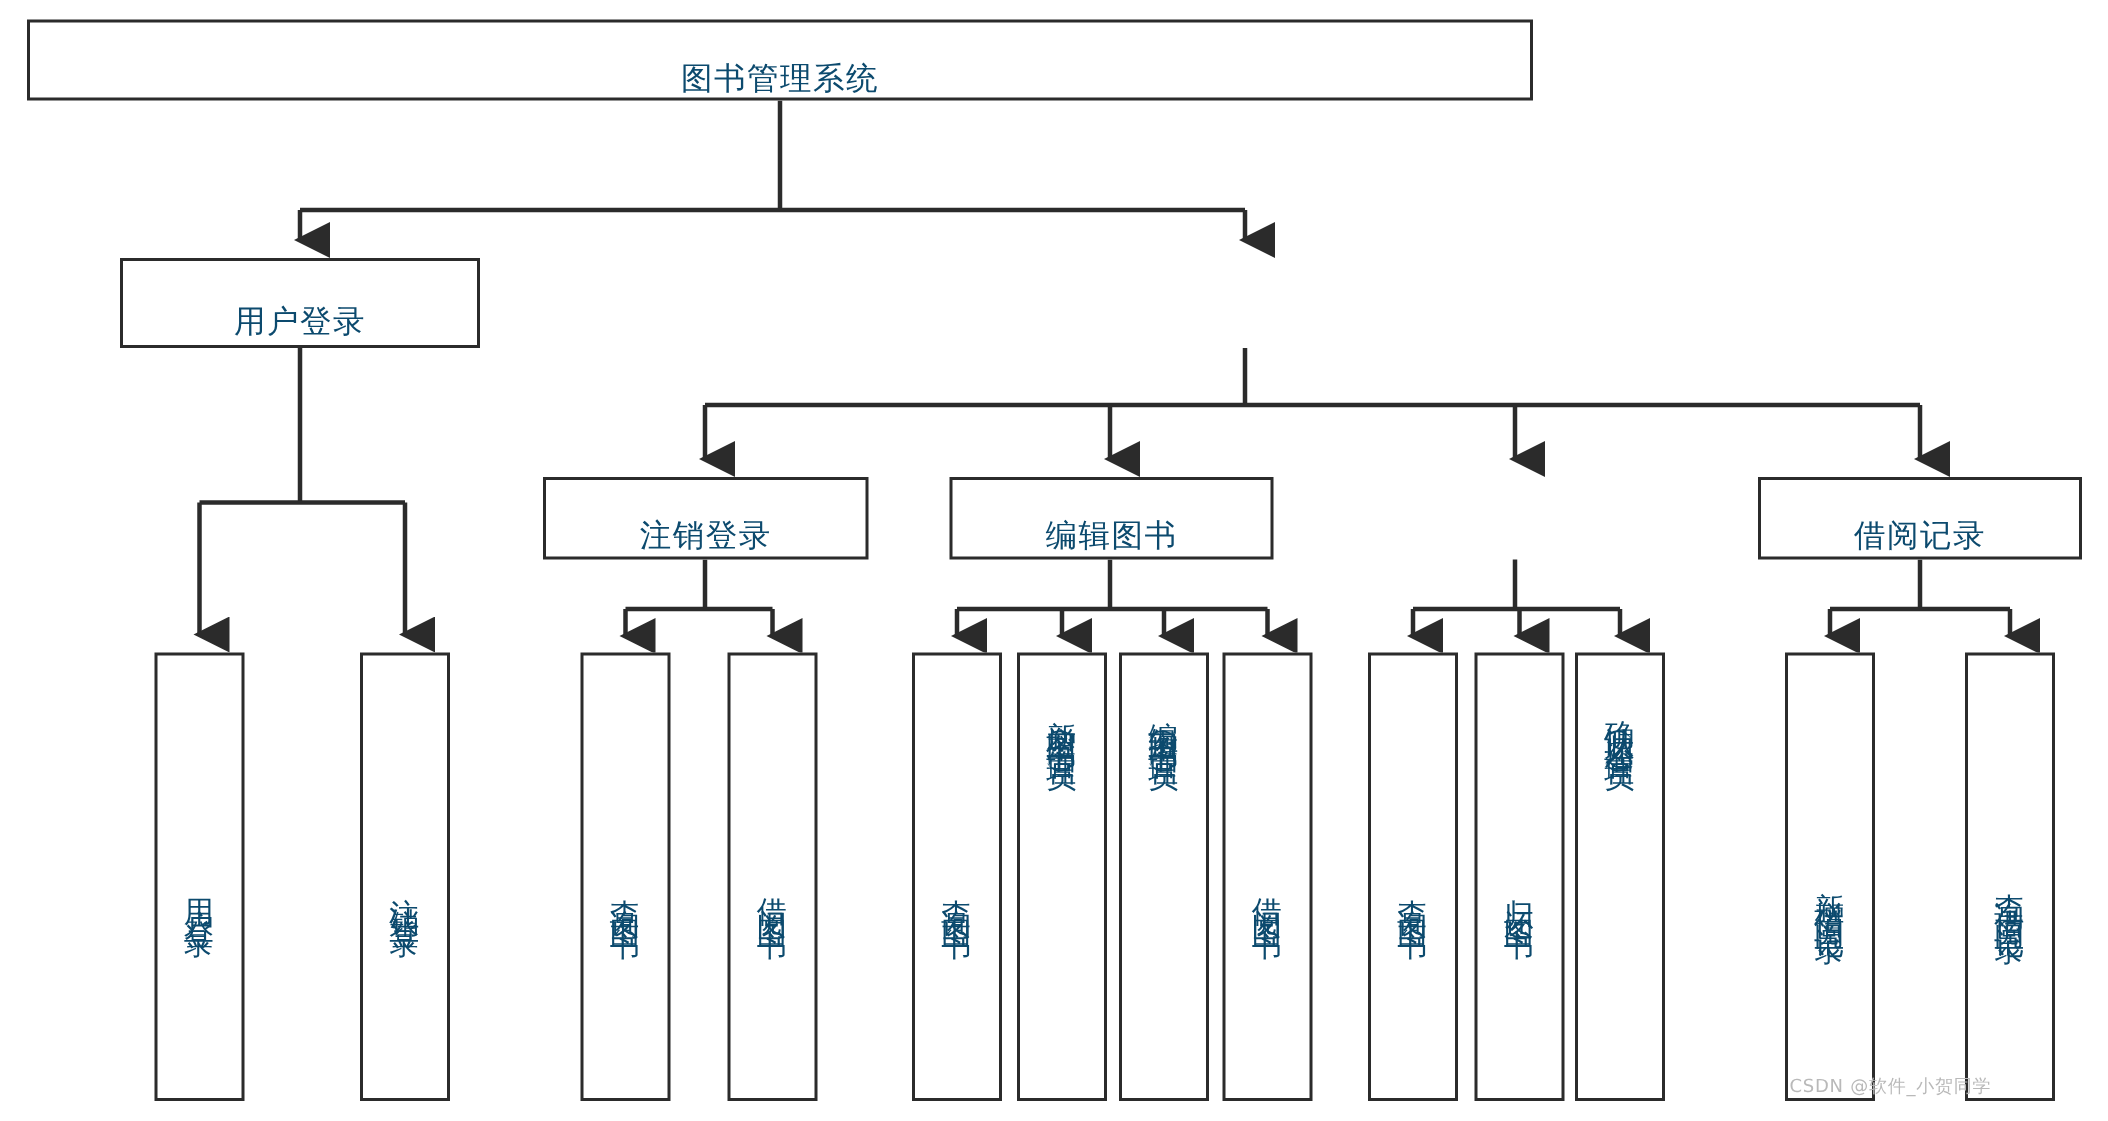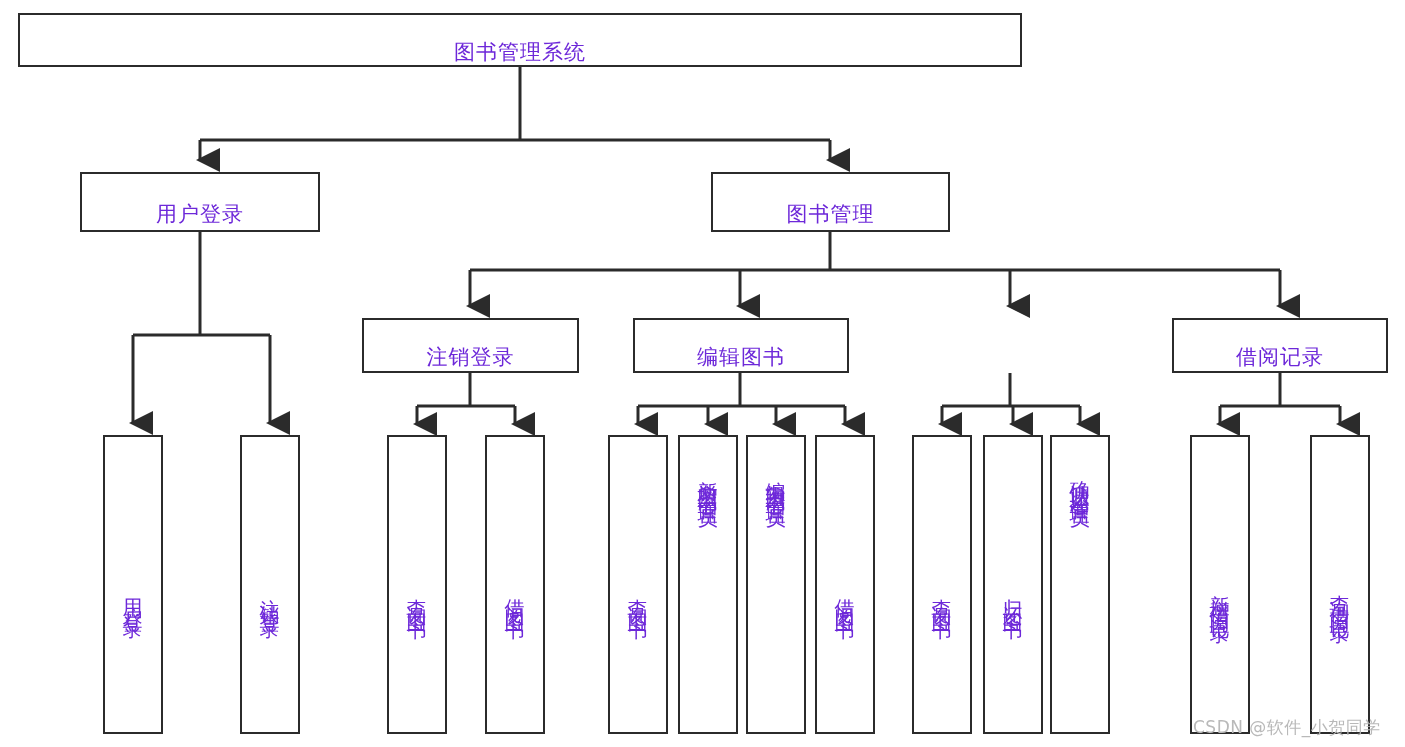--- a/index.html
+++ b/index.html
@@ -32,39 +32,39 @@
     display: flex;
     align-items: center;
     justify-content: center;
     color: #1a1a1a;
   }
   .node-label {
     font-size: 21px;
     line-height: 1.15;
     letter-spacing: 1px;
     white-space: nowrap;
-    color: #6d28d9;
+    color: #0c4a6e;
     margin-top: 24px;
   }
   .node.vertical {
     align-items: flex-start;
     justify-content: center;
     padding-top: 0px;
   }
   .node.vertical .node-label {
     writing-mode: vertical-rl;
     text-orientation: upright;
     font-size: 20px;
     letter-spacing: 7px;
     line-height: 1;
     white-space: nowrap;
   }
   .watermark {
     position: absolute;
-    font-size: 17px;
+    font-size: 12px;
     color: #b9b9b9;
     white-space: nowrap;
     letter-spacing: 0.5px;
   }
 </style>
 </head>
 <body>
 
 <div id="canvas">
 
@@ -118,23 +118,20 @@
     </g>
   </svg>
 
   <div class="node" id="node-root" style="left: 18px; top: 13px; width: 1004px; height: 54px;">
     <span class="node-label">图书管理系统</span>
   </div>
 
   <div class="node" id="node-l2-0" style="left: 80px; top: 172px; width: 240px; height: 60px;">
     <span class="node-label">用户登录</span>
   </div>
-  <div class="node" id="node-l2-1" style="left: 711px; top: 172px; width: 239px; height: 60px;">
-    <span class="node-label">图书管理</span>
-  </div>
 
   <div class="node" id="node-l3-0" style="left: 362px; top: 318px; width: 217px; height: 55px;">
     <span class="node-label">注销登录</span>
   </div>
   <div class="node" id="node-l3-1" style="left: 633px; top: 318px; width: 216px; height: 55px;">
     <span class="node-label">编辑图书</span>
   </div>
   <div class="node" id="node-l3-3" style="left: 1172px; top: 318px; width: 216px; height: 55px;">
     <span class="node-label">借阅记录</span>
   </div>

